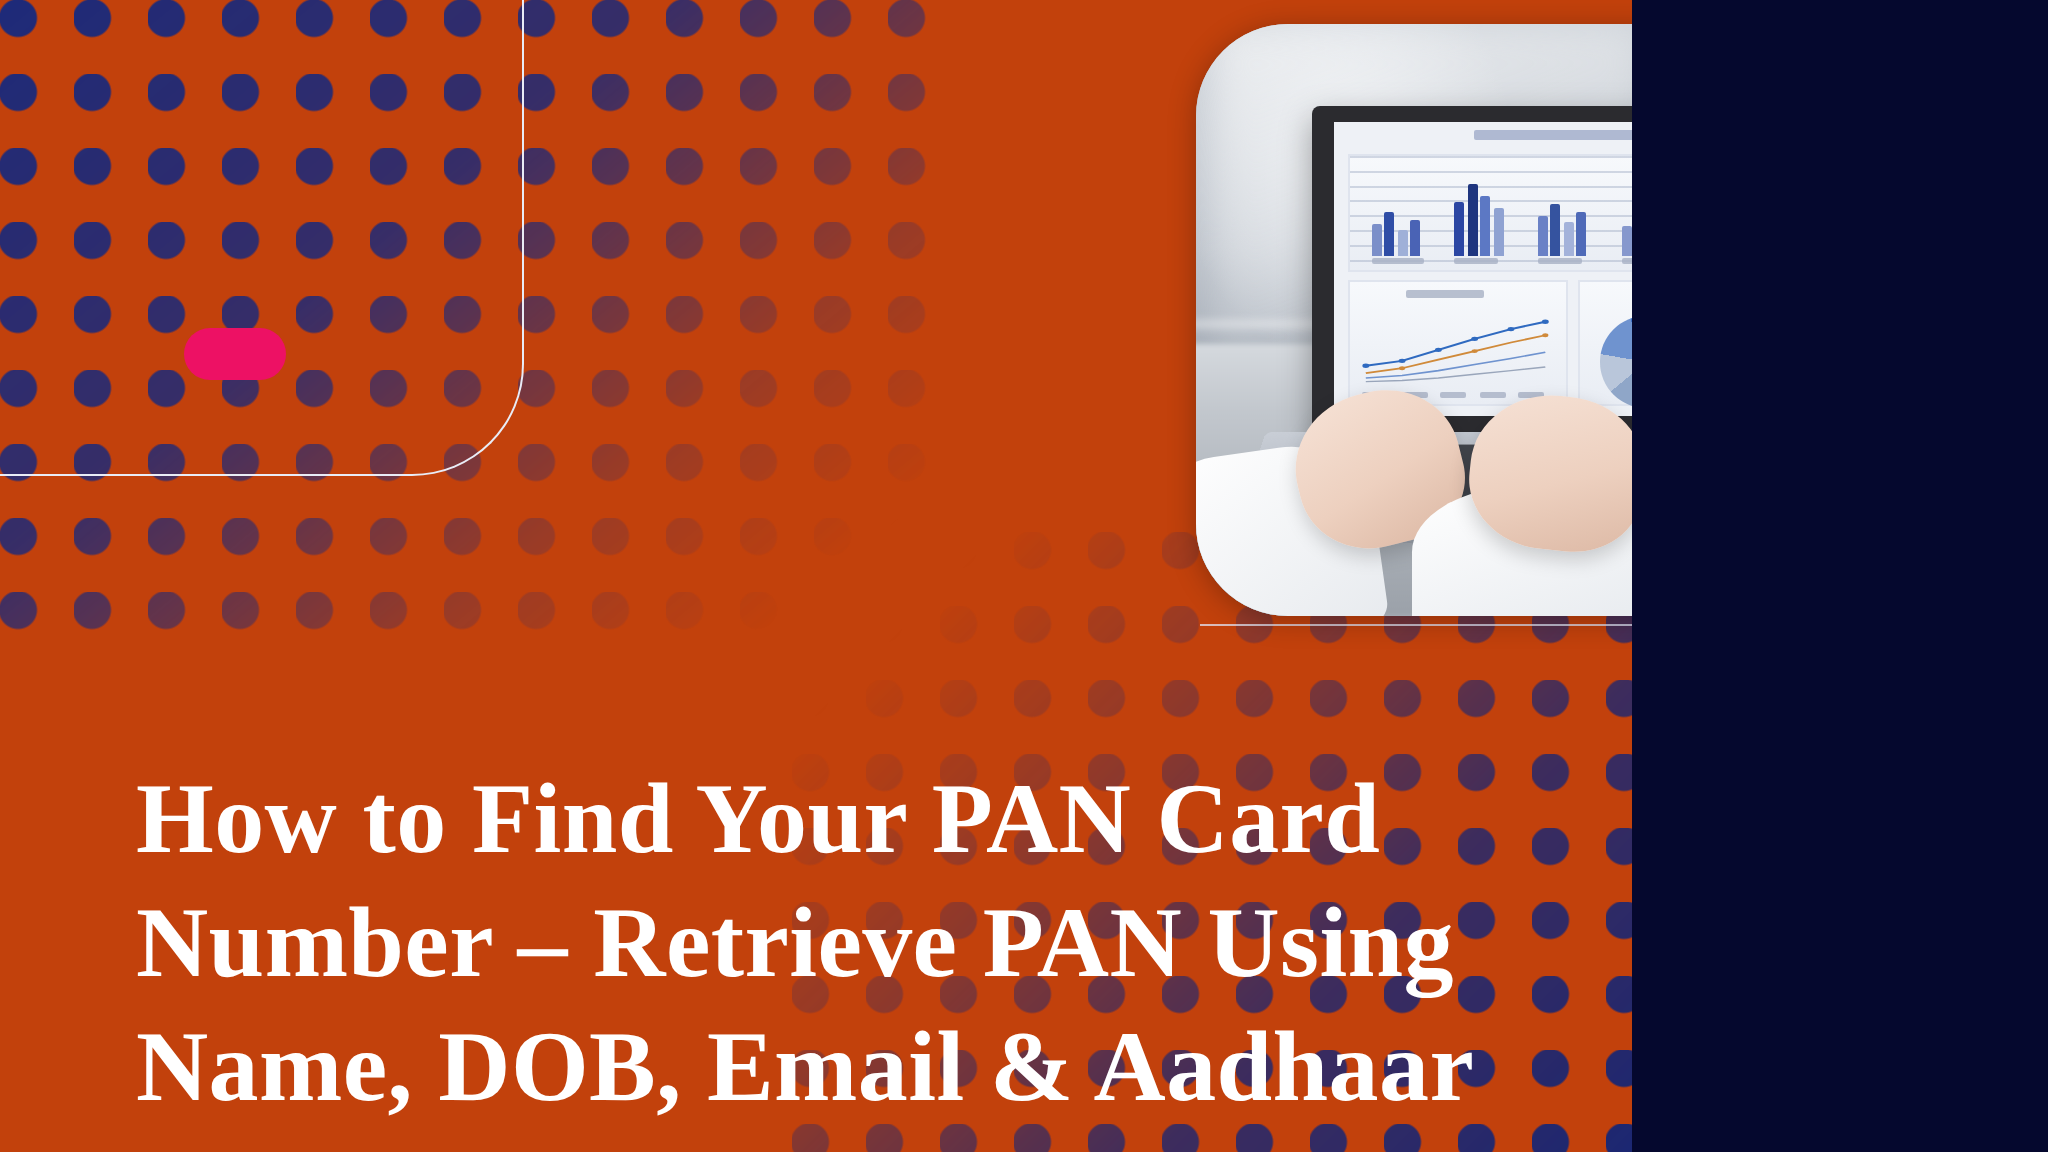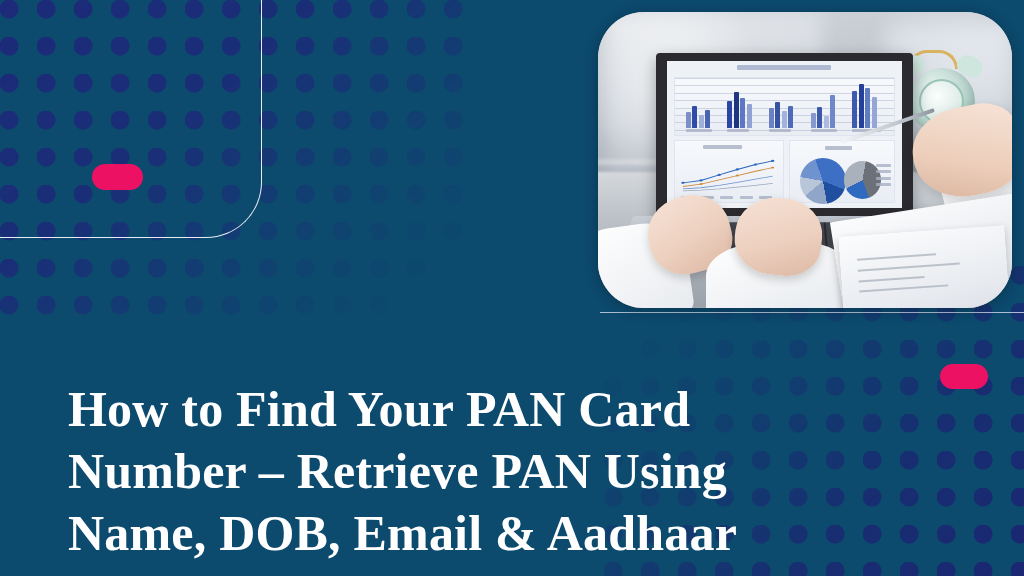--- a/index.html
+++ b/index.html
@@ -2,24 +2,24 @@
 <html><head>
 <meta charset="utf-8">
 <style>
   html, body {
     margin: 0;
     padding: 0;
     background: #05082e;
   }
   #stage {
     position: relative;
-    width: 1024px;
+    width: 816px;
     height: 576px;
     overflow: hidden;
-    background: #0c4a6e;
+    background: #c2410c;
     font-family: "Liberation Sans", sans-serif;
   }
 
   
   .dots {
     position: absolute;
     pointer-events: none;
   }
   .dots-tl {
     left: 0; top: 0;

